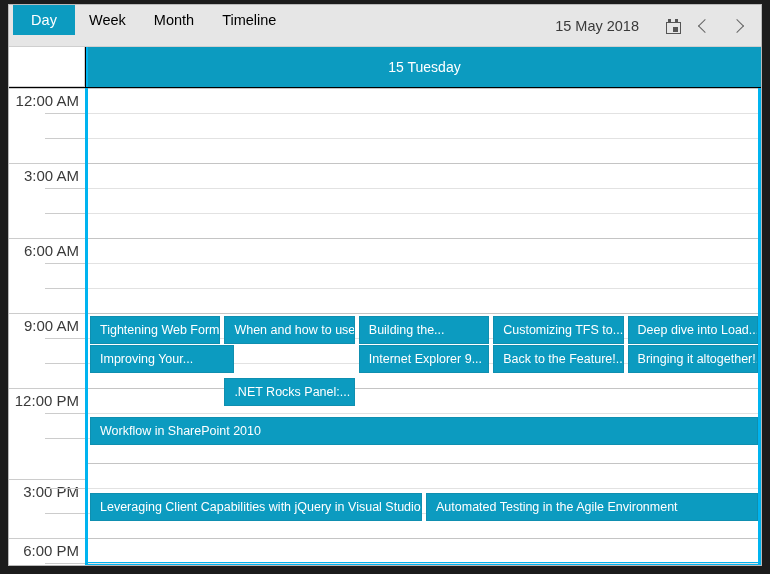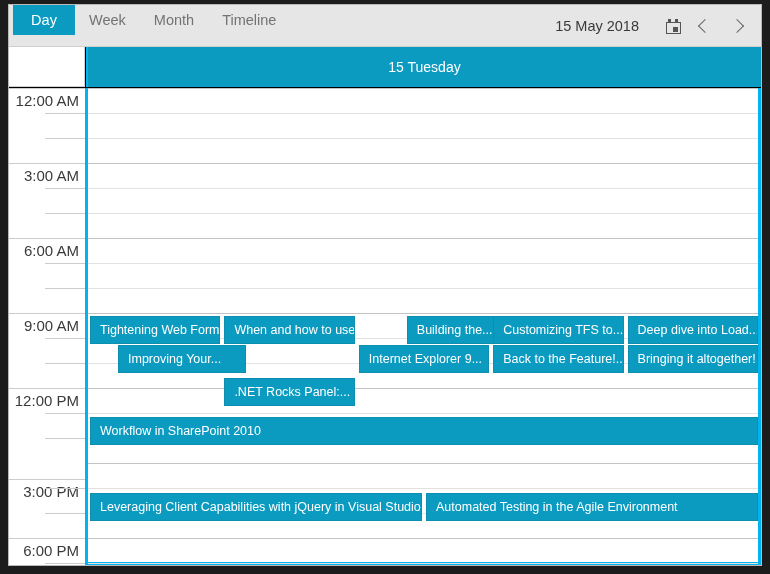--- a/index.html
+++ b/index.html
@@ -22,21 +22,21 @@
   #toolbar{
     position:absolute;left:0;top:0;width:100%;height:42px;
     background:#e6e6e6;
     border-bottom:1px solid #cfcfcf;
     box-sizing:border-box;
   }
   .view-tabs{position:absolute;left:4px;top:0;height:42px;display:flex;align-items:flex-start;}
   .view-tab{
     height:30px;min-width:62px;padding:0 14px;
     display:flex;align-items:center;justify-content:center;
-    font-size:14.5px;color:#737373;
+    font-size:14.5px;color:#000000;
     cursor:pointer;box-sizing:border-box;
     background:transparent;border:none;
     font-family:"Liberation Sans", sans-serif;
   }
   .view-tab.selected{background:#0c9bc0;color:#ffffff;}
 
   .toolbar-right{
     position:absolute;right:8px;top:0;height:42px;
     display:flex;align-items:center;gap:0px;
   }
@@ -248,24 +248,24 @@
           <div class="grid-line major" style="top: 300px;"></div>
           <div class="grid-line minor" style="top: 325px;"></div>
           <div class="grid-line minor" style="top: 350px;"></div>
           <div class="grid-line major" style="top: 375px;"></div>
           <div class="grid-line minor" style="top: 400px;"></div>
           <div class="grid-line minor" style="top: 425px;"></div>
           <div class="grid-line major" style="top: 450px;"></div>
           <div class="grid-line minor" style="top: 475px;"></div>
           <div class="appt" style="top: 228px; height: 28px; left: 2px; width: 130.4px;">Tightening Web Form...</div>
           <div class="appt" style="top: 228px; height: 28px; left: 136.4px; width: 130.4px;">When and how to use...</div>
-          <div class="appt" style="top: 228px; height: 28px; left: 270.8px; width: 130.4px; margin-left: 48px;">Building the...</div>
+          <div class="appt" style="top: 228px; height: 28px; left: 270.8px; width: 130.4px;">Building the...</div>
           <div class="appt" style="top: 228px; height: 28px; left: 405.2px; width: 130.4px;">Customizing TFS to...</div>
           <div class="appt" style="top: 228px; height: 28px; left: 539.6px; width: 130.4px;">Deep dive into Load...</div>
-          <div class="appt" style="top: 257px; height: 28px; left: 2px; width: 128px; margin-left: 28px;">Improving Your...</div>
+          <div class="appt" style="top: 257px; height: 28px; left: 2px; width: 144px;">Improving Your...</div>
           <div class="appt" style="top: 257px; height: 28px; left: 136.4px; width: 130.4px; margin-top: 33px;">.NET Rocks Panel:...</div>
           <div class="appt" style="top: 257px; height: 28px; left: 270.8px; width: 130.4px;">Internet Explorer 9...</div>
           <div class="appt" style="top: 257px; height: 28px; left: 405.2px; width: 130.4px;">Back to the Feature!...</div>
           <div class="appt" style="top: 257px; height: 28px; left: 539.6px; width: 130.4px;">Bringing it altogether!...</div>
           <div class="appt" style="top: 329px; height: 28px; left: 2px; width: 668px;">Workflow in SharePoint 2010</div>
           <div class="appt" style="top: 405px; height: 28px; left: 2px; width: 332px;">Leveraging Client Capabilities with jQuery in Visual Studio</div>
           <div class="appt" style="top: 405px; height: 28px; left: 338px; width: 332px;">Automated Testing in the Agile Environment</div>
         </div>
     </div>
   </div>

